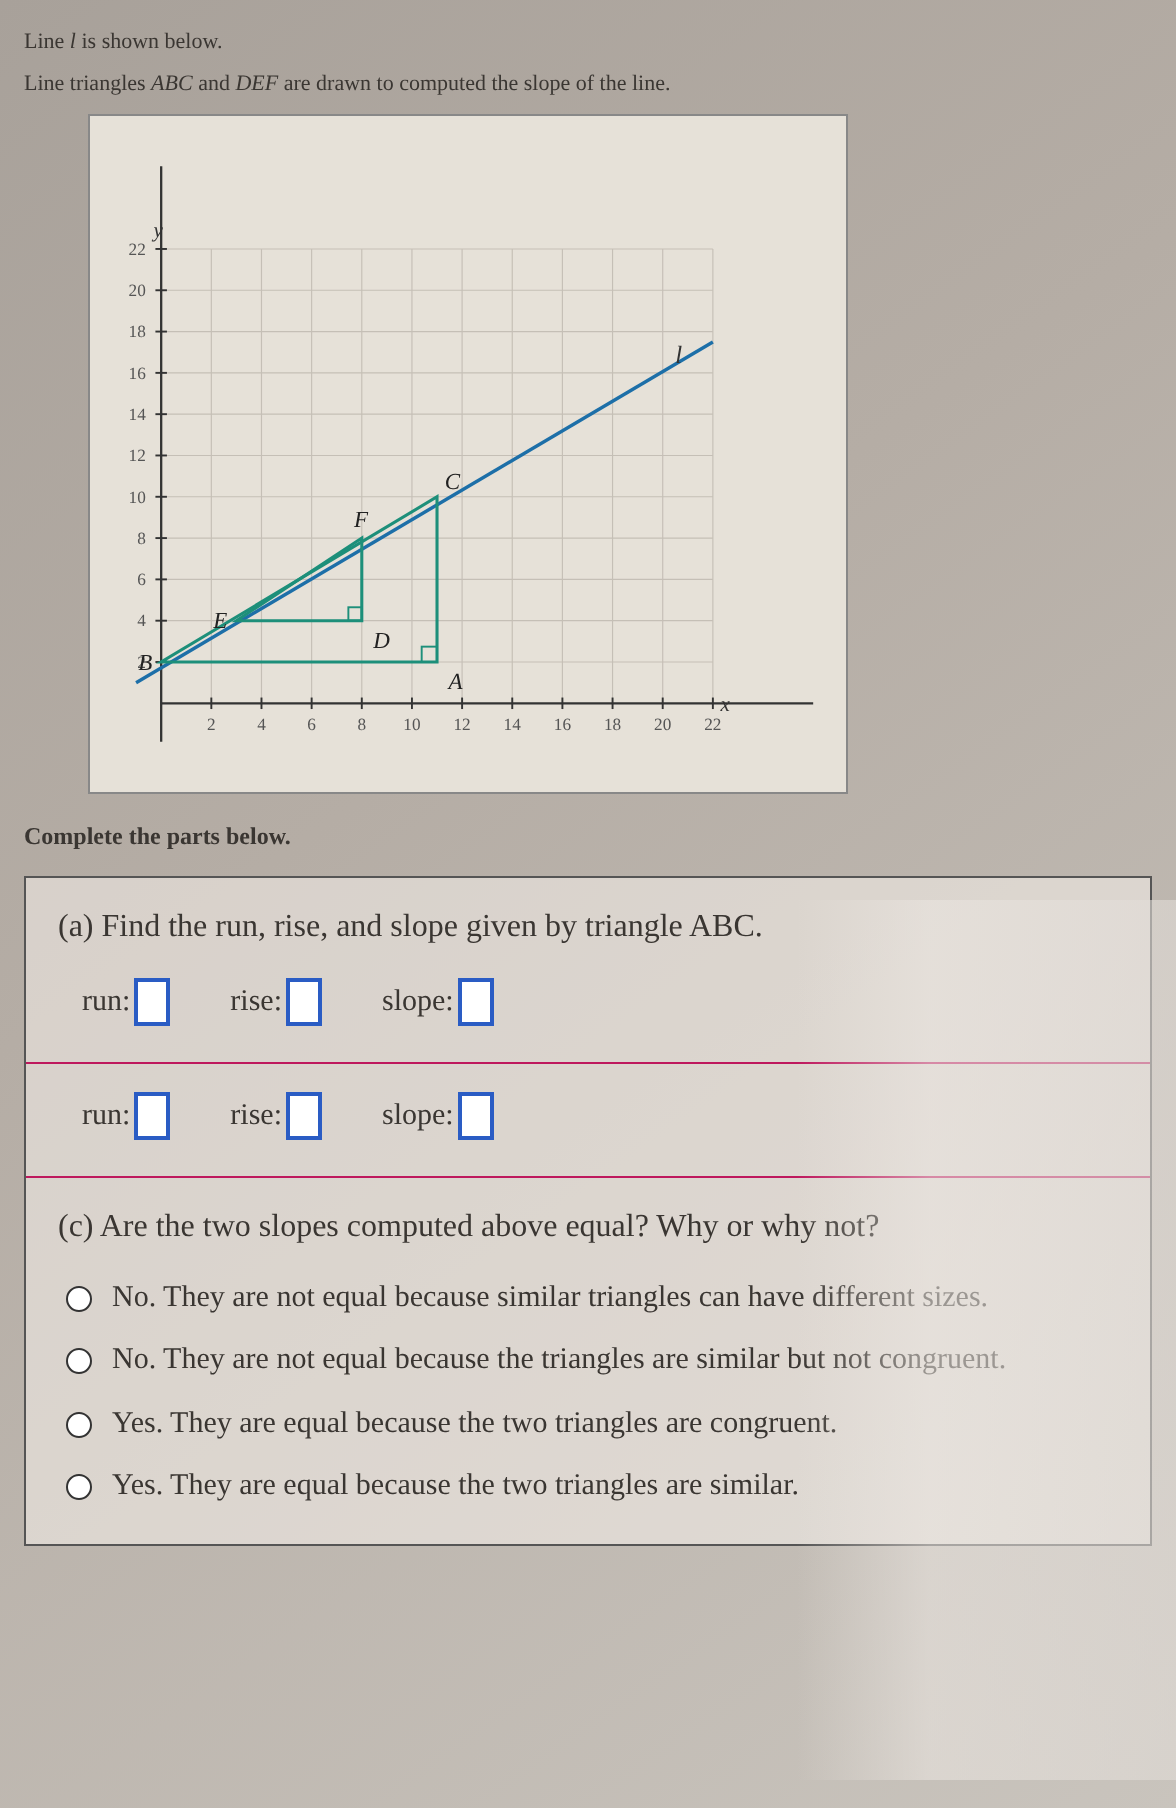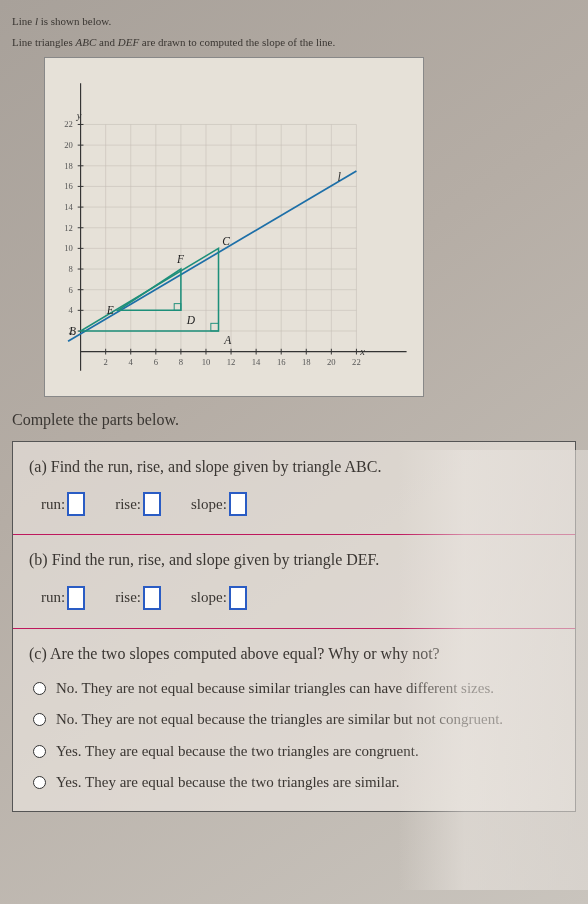--- a/index.html
+++ b/index.html
@@ -1,21 +1,21 @@
 <!DOCTYPE html>
 <html><head>
 <meta charset="utf-8">
 <style>
   * { box-sizing: border-box; margin: 0; padding: 0; font-family: Georgia, serif; }
   body { width: 588px; height: 904px; background: linear-gradient(145deg, #a8a19a 0%, #b5ada5 40%, #c9c4bd 100%); color: #3a3632; padding: 14px 12px; position: relative; overflow: hidden; }
   .intro { font-size: 11px; line-height: 1.4; margin-bottom: 6px; }
   .intro .ital { font-style: italic; }
   .graph-wrap { background: #e6e1d8; border: 1px solid #888; padding: 6px; width: 380px; height: 340px; margin: 4px 0 14px 32px; position: relative; }
   svg.graph { width: 100%; height: 100%; display: block; }
-  .instruction { font-size: 16px; margin: 8px 0 12px; }
+  .instruction { font-size: 12px; margin: 8px 0 12px; font-weight: bold; }
   .parts { border: 1px solid #555; background: rgba(245,241,235,0.55); }
   .part { border-bottom: 1px solid #be185d; padding: 14px 16px 18px; }
   .part:last-child { border-bottom: none; }
   .part-q { font-size: 16px; margin-bottom: 14px; line-height: 1.4; }
   .inputs-row { display: flex; gap: 30px; align-items: flex-end; margin-left: 12px; font-size: 15px; }
   .inputs-row label { display: flex; align-items: center; gap: 2px; }
   .box { display: inline-block; width: 18px; height: 24px; border: 2px solid #2a5cc4; background: #fff; }
   .options { display: flex; flex-direction: column; gap: 12px; margin-left: 4px; }
   .option { display: flex; gap: 10px; align-items: flex-start; font-size: 15px; line-height: 1.3; }
   .radio { width: 13px; height: 13px; border: 1px solid #333; border-radius: 50%; flex-shrink: 0; margin-top: 3px; background: #fff; }
@@ -144,23 +144,20 @@
           <span class="box"></span>
         </label>
       <label>
           <span>slope:</span>
           <span class="box"></span>
         </label>
     </div>
   </div>
 
   <div class="part">
-    <div class="part-q">
-      <span>(b) Find the run, rise, and slope given by triangle </span><span class="ital">DEF</span><span>.</span>
-    </div>
     <div class="inputs-row">
       <label>
           <span>run:</span>
           <span class="box"></span>
         </label>
       <label>
           <span>rise:</span>
           <span class="box"></span>
         </label>
       <label>

